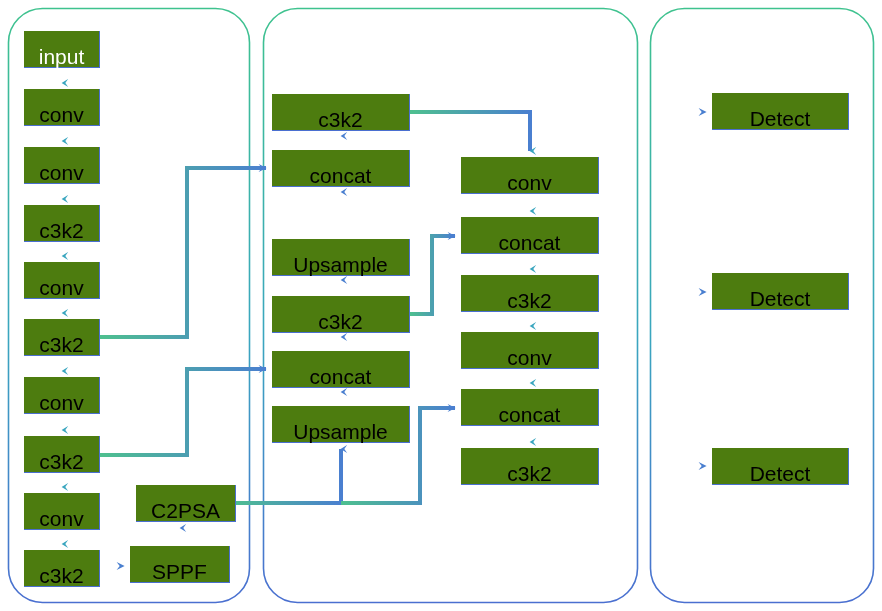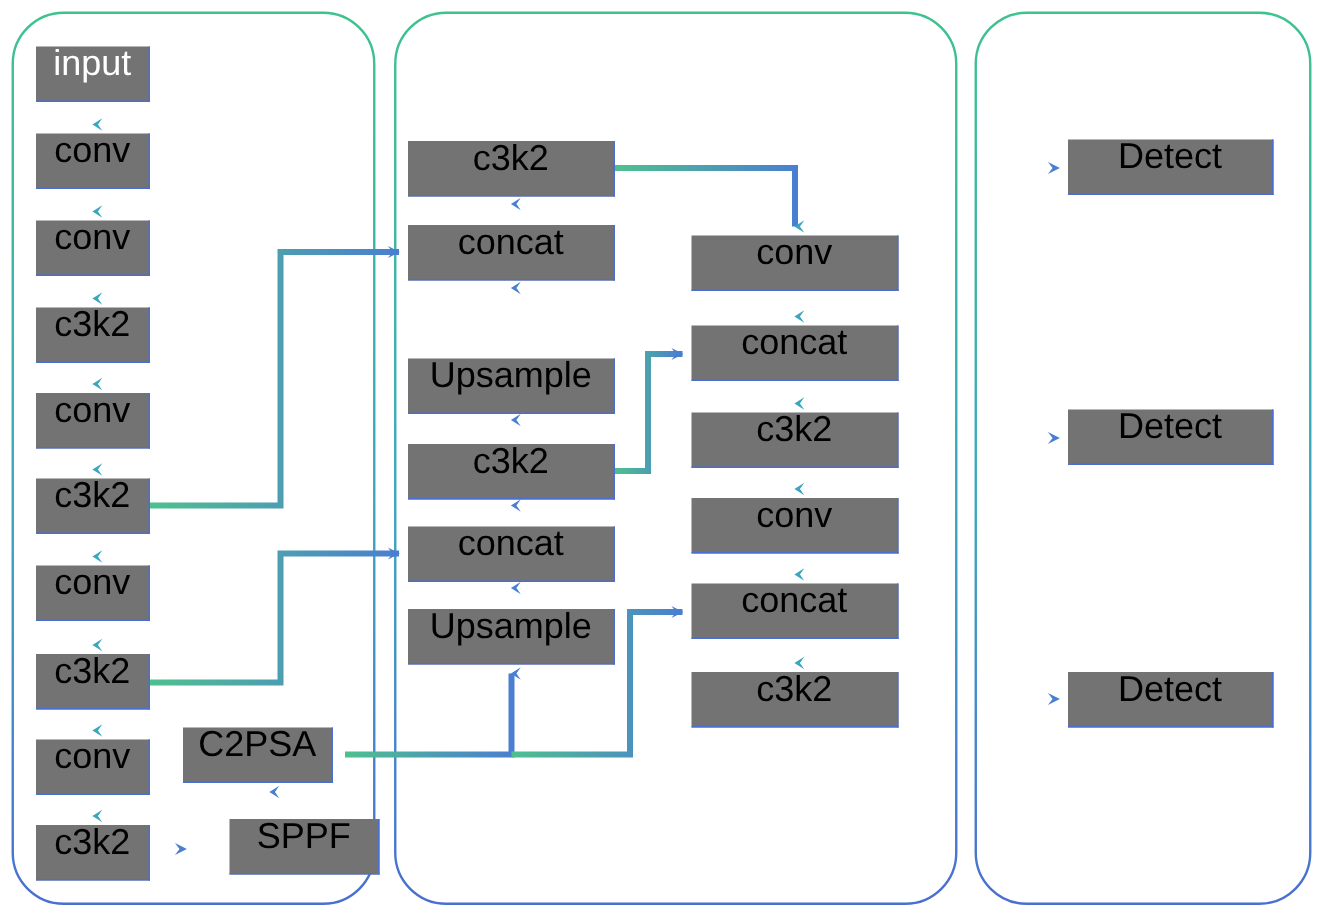--- a/index.html
+++ b/index.html
@@ -1,20 +1,20 @@
 <!DOCTYPE html>
 <html><head>
 <meta charset="utf-8">
 <style>
   html,body{margin:0;padding:0;background:#ffffff;}
   body{font-family:"Liberation Sans",sans-serif;}
   #stage{position:relative;width:882px;height:611px;background:#ffffff;overflow:hidden;}
   #svgroot{position:absolute;left:0;top:0;width:882px;height:611px;}
-  .nodebox{position:absolute;box-sizing:border-box;display:flex;align-items:flex-start;
-    justify-content:center;background:#737373;color:#000000;font-size:24px;
+  .nodebox{position:absolute;box-sizing:border-box;display:flex;align-items:flex-end;
+    justify-content:center;background:#4d7c0f;color:#000000;font-size:21px;
     font-family:"Liberation Sans",sans-serif;line-height:1;white-space:nowrap;
     border-right:1.5px solid #4a6fd0;border-bottom:1.5px solid #4a6fd0;}
   .nodebox.light{color:#ffffff;}
   #watermark{position:absolute;right:14px;bottom:20px;color:#c2cfe6;font-size:15px;
     font-family:"Liberation Sans",sans-serif;white-space:nowrap;letter-spacing:.5px;}
 </style>
 </head>
 <body>
 
 <div id="stage">
@@ -129,24 +129,24 @@
       </div>
       <div class="nodebox" style="left: 24px; top: 436px; width: 76px; height: 37px;">
         <span>c3k2</span>
       </div>
       <div class="nodebox" style="left: 24px; top: 493px; width: 76px; height: 37px;">
         <span>conv</span>
       </div>
       <div class="nodebox" style="left: 24px; top: 550px; width: 76px; height: 37px;">
         <span>c3k2</span>
       </div>
-      <div class="nodebox" style="left: 122px; top: 485px; width: 100px; height: 37px;">
+      <div class="nodebox" style="left: 136px; top: 485px; width: 100px; height: 37px;">
         <span>C2PSA</span>
       </div>
-      <div class="nodebox" style="left: 130px; top: 546px; width: 100px; height: 37px; margin-left: 23px;">
+      <div class="nodebox" style="left: 130px; top: 546px; width: 100px; height: 37px;">
         <span>SPPF</span>
       </div>
       <div class="nodebox" style="left: 272px; top: 94px; width: 138px; height: 37px;">
         <span>c3k2</span>
       </div>
       <div class="nodebox" style="left: 272px; top: 150px; width: 138px; height: 37px;">
         <span>concat</span>
       </div>
       <div class="nodebox" style="left: 272px; top: 239px; width: 138px; height: 37px;">
         <span>Upsample</span>

